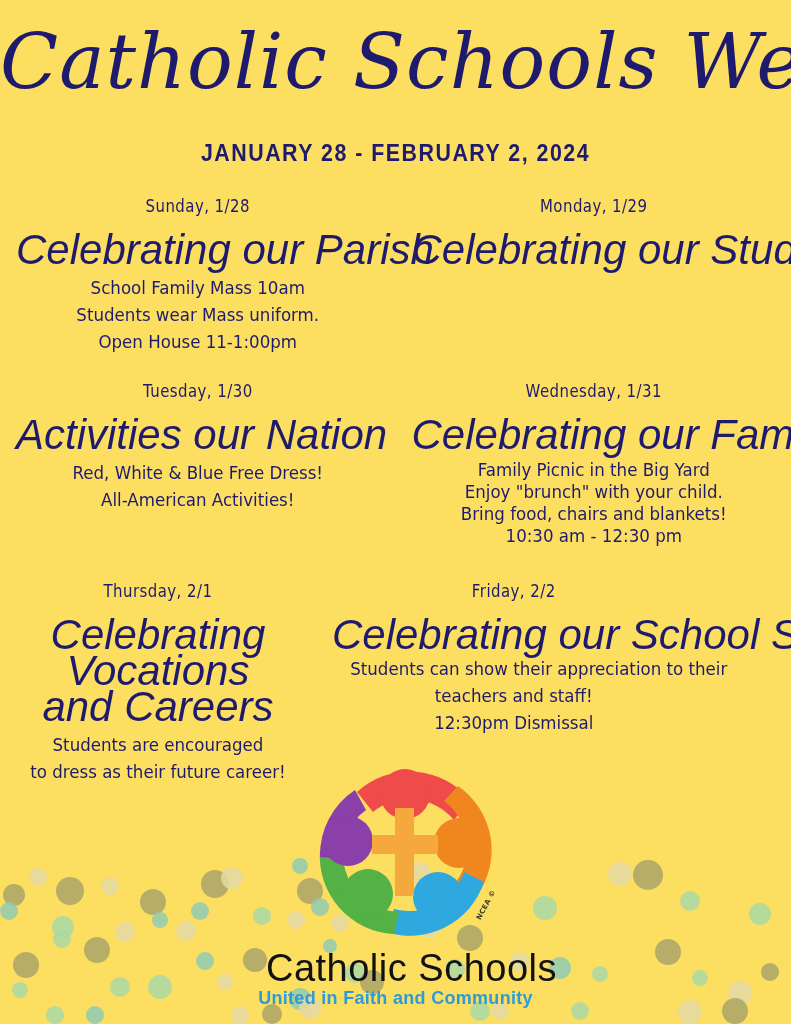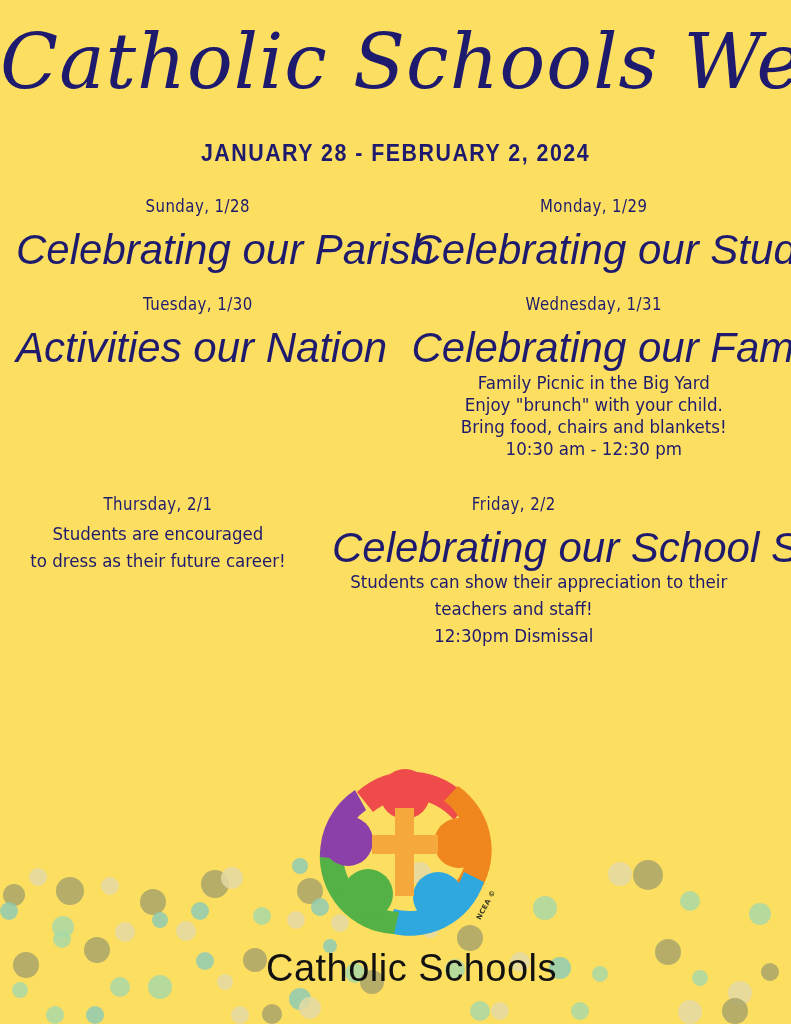--- a/index.html
+++ b/index.html
@@ -178,47 +178,60 @@
 
   <div class="title">Catholic Schools Week</div>
   <div class="dateline">JANUARY 28 - FEBRUARY 2, 2024</div>
 
   <div class="grid">
 
     <div class="row row1">
       <div class="cell">
         <div class="daylabel">Sunday, 1/28</div>
         <div class="daytitle">Celebrating our Parish</div>
+        <div class="lines">
+          <div>School Family Mass 10am</div>
+          <div>Students wear Mass uniform.</div>
+          <div>Open House 11-1:00pm</div>
+        </div>
       </div>
       <div class="cell">
         <div class="daylabel">Monday, 1/29</div>
         <div class="daytitle">Celebrating our Students</div>
       </div>
     </div>
 
     <div class="row row2">
       <div class="cell">
         <div class="daylabel">Tuesday,  1/30</div>
         <div class="daytitle">Activities our Nation</div>
+        <div class="lines">
+          <div>Red, White &amp; Blue Free Dress!</div>
+          <div>All-American Activities!</div>
+        </div>
       </div>
       <div class="cell r2-right">
         <div class="daylabel">Wednesday, 1/31</div>
         <div class="daytitle">Celebrating our Families</div>
         <div class="lines tight">
           <div>Family Picnic in the Big Yard</div>
           <div>Enjoy "brunch" with your child.</div>
           <div>Bring food, chairs and blankets!</div>
           <div>10:30 am - 12:30 pm</div>
         </div>
       </div>
     </div>
 
     <div class="row row3">
       <div class="cell">
         <div class="daylabel">Thursday,  2/1</div>
+        <div class="daytitle wrap">
+          <span>Celebrating Vocations</span><br>
+          <span>and Careers</span>
+        </div>
         <div class="lines">
           <div>Students are encouraged</div>
           <div>to dress as their future career!</div>
         </div>
       </div>
       <div class="cell r3-right">
         <div class="daylabel">Friday, 2/2</div>
         <div class="daytitle">Celebrating our School Staff</div>
         <div class="lines">
           <div>Students can show their appreciation to their</div>
@@ -248,14 +261,15 @@
       <path d="M22 115 A78 78 0 0 1 57 48 L68 68 A58 58 0 0 0 44 117 Z" fill="#8B3FA8"></path>
       <circle cx="50" cy="99" r="25" fill="#8B3FA8"></circle>
 
       <rect x="97" y="66" width="19" height="88" fill="#F5A83C"></rect>
       <rect x="74" y="93" width="66" height="19" fill="#F5A83C"></rect>
     </svg>
     <div class="ncea">NCEA ©</div>
   </div>
 
   <div class="brand">Catholic Schools</div>
+  <div class="brandsub">United in Faith and Community</div>
 
 </div>
 
 </body></html>

